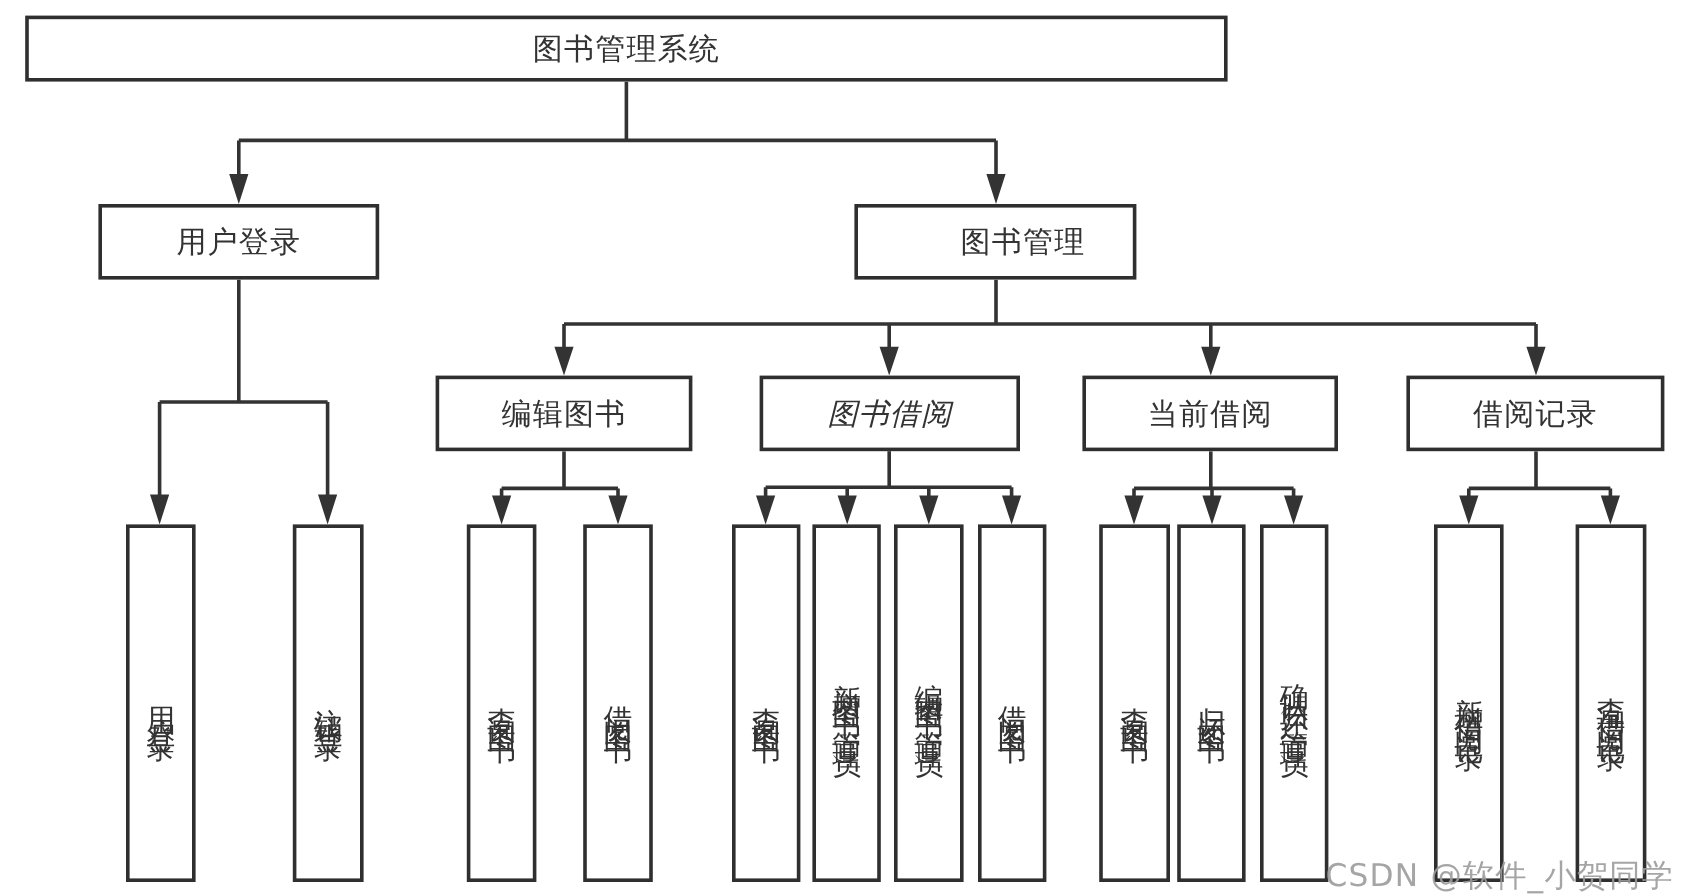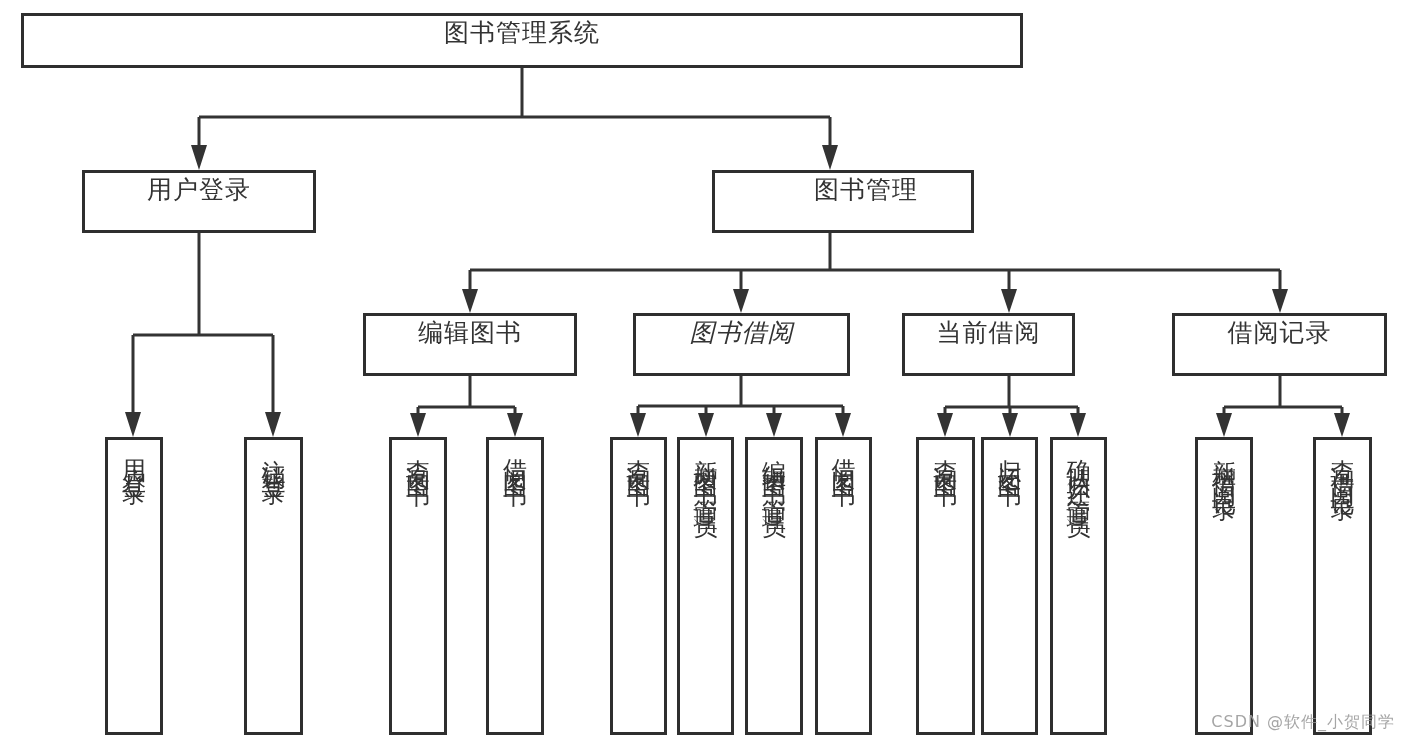--- a/index.html
+++ b/index.html
@@ -16,41 +16,42 @@
     left: 0; top: 0;
     width: 1405px; height: 747px;
     pointer-events: none;
   }
   .node {
     position: absolute;
     box-sizing: border-box;
     border: 3px solid #2f2f2f;
     background: #ffffff;
     display: flex;
+    align-items: center;
     justify-content: center;
     color: #333333;
   }
   .node.h span {
     font-size: 25px;
     letter-spacing: 1px;
     white-space: nowrap;
   }
   .node.v span {
     writing-mode: vertical-rl;
     text-orientation: mixed;
     font-size: 24px;
     letter-spacing: 8px;
     line-height: 1;
     white-space: nowrap;
   }
   .watermark {
     position: absolute;
     top: 712px;
     right: 10px;
-    font-size: 16px;
+    font-size: 26px;
     color: rgba(155, 155, 155, 0.9);
     letter-spacing: 1px;
     white-space: nowrap;
     z-index: 5;
   }
 </style>
 </head>
 <body>
 
 <div class="canvas">
@@ -79,31 +80,31 @@
     <path d="M1216 413 L1232 413 L1224 437 Z M1334 413 L1350 413 L1342 437 Z" fill="#333333"></path>
   </svg>
 
   <div class="node h" style="left:21px; top:13px; width:1002px; height:55px;">
     <span>图书管理系统</span>
   </div>
 
   <div class="node h" style="left:82px; top:170px; width:234px; height:63px;">
     <span>用户登录</span>
   </div>
-  <div class="node h" style="left:712px; top:170px; width:262px; height:63px;padding-left:46px;">
+  <div class="node h" style="left:712px; top:170px; width:235px; height:63px;padding-left:46px;">
     <span>图书管理</span>
   </div>
 
   <div class="node h" style="left:363px; top:313px; width:214px; height:63px;">
     <span>编辑图书</span>
   </div>
   <div class="node h" style="left:633px; top:313px; width:217px; height:63px;font-style:italic;">
     <span>图书借阅</span>
   </div>
-  <div class="node h" style="left:902px; top:313px; width:173px; height:63px;">
+  <div class="node h" style="left:902px; top:313px; width:213px; height:63px;">
     <span>当前借阅</span>
   </div>
   <div class="node h" style="left:1172px; top:313px; width:215px; height:63px;">
     <span>借阅记录</span>
   </div>
 
   <div class="node v" style="left:105px; top:437px; width:58px; height:298px;">
     <span>用户登录</span>
   </div>
   <div class="node v" style="left:244px; top:437px; width:59px; height:298px;">

